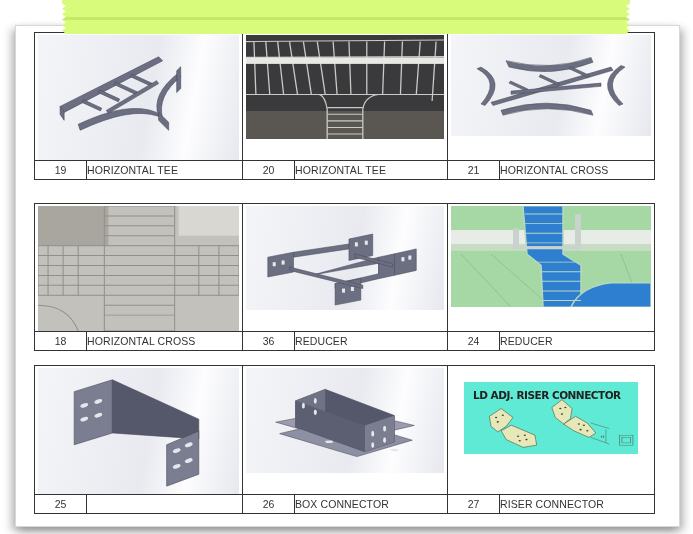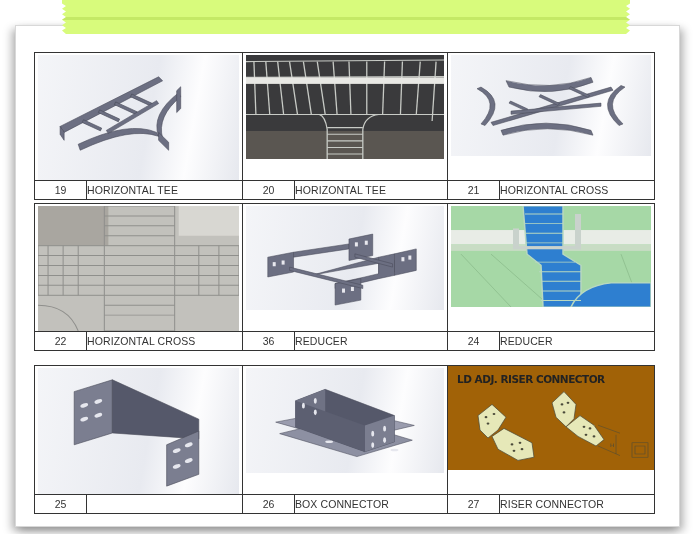--- a/index.html
+++ b/index.html
@@ -39,21 +39,21 @@
     flex: 1 1 auto; margin: 2px 3px 0 3px; position: relative; overflow: hidden;
     background: linear-gradient(100deg, #f4f5f8 0%, #e8eaf0 55%, #fdfdfe 75%, #e6e8ee 100%);
   }
   .img svg { position: absolute; left: 0; top: 0; width: 100%; height: 100%; }
   .caption {
     flex: 0 0 18px; height: 18px; border-top: 1px solid #333; display: flex;
     font-size: 10.5px; color: #333; line-height: 18px;
   }
   .num { width: 52px; text-align: center; border-right: 1px solid #333; box-sizing: border-box; }
   .label { flex: 1; text-align: left; letter-spacing: 0.1px; }
-  .r1 { top: 52px; height: 148px; }
+  .r1 { top: 32px; height: 148px; }
   .r2 { top: 203px; height: 148px; }
   .r3 { top: 365px; height: 149px; }
   .riser-title {
     position: absolute; left: 9px; top: 7px; font-size: 10.5px; font-weight: bold;
     color: #222; font-family: "DejaVu Sans", sans-serif; letter-spacing: -0.5px;
   }
 </style>
 </head>
 <body>
 
@@ -168,21 +168,21 @@
           <line x1="10" y1="40" x2="10" y2="90"></line>
             <line x1="25" y1="40" x2="25" y2="90"></line>
           <line x1="40" y1="40" x2="40" y2="90"></line>
             <line x1="160" y1="40" x2="160" y2="90"></line>
           <line x1="180" y1="40" x2="180" y2="90"></line>
           <path d="M0,100 Q30,100 40,126"></path>
         </g>
       </svg>
     </div>
     <div class="caption">
-      <span class="num">22</span>
+      <span class="num">18</span>
       <span class="label">HORIZONTAL CROSS</span>
     </div>
   </div>
   <div class="cell c2">
     <div class="img">
       <svg viewBox="0 0 200 126" preserveAspectRatio="none">
         <g fill="#6c6f82" stroke="#4a4c5a" stroke-width="0.6">
           <polygon points="22,62 48,56 48,80 22,86"></polygon>
           <polygon points="48,56 104,46 104,52 48,62"></polygon>
           <polygon points="104,40 128,34 128,60 104,66"></polygon>
@@ -290,21 +290,21 @@
             <ellipse cx="150" cy="100" rx="4" ry="1.5"></ellipse>
         </g>
       </svg>
     </div>
     <div class="caption">
       <span class="num">26</span>
       <span class="label">BOX CONNECTOR</span>
     </div>
   </div>
   <div class="cell c3">
-    <div class="img" style="background:#a16207; margin:0;text-align:right;">
+    <div class="img" style="background:#5eead4; margin:16px;text-align:right;">
       <span class="riser-title">LD ADJ. RISER CONNECTOR</span>
       <svg viewBox="0 0 206 130" preserveAspectRatio="none">
         <g fill="#e6e8b8" stroke="#4a4a3a" stroke-width="0.8">
           <polygon points="30,62 44,48 58,64 50,80 40,90 32,80"></polygon>
           <polygon points="44,88 56,78 84,96 86,114 70,118 50,104"></polygon>
           <polygon points="104,46 116,32 128,48 126,66 118,76 108,64"></polygon>
           <polygon points="118,76 132,62 146,74 156,92 148,100 130,88"></polygon>
         </g>
         <g fill="#4a4a3a">
           <circle cx="38" cy="64" r="1.4"></circle>

